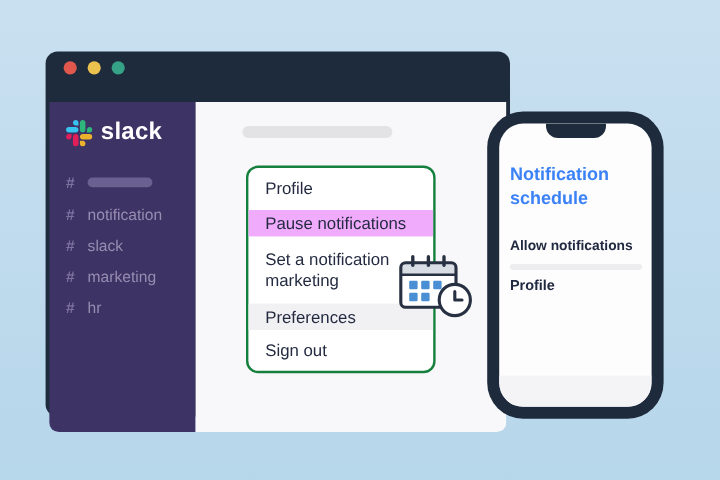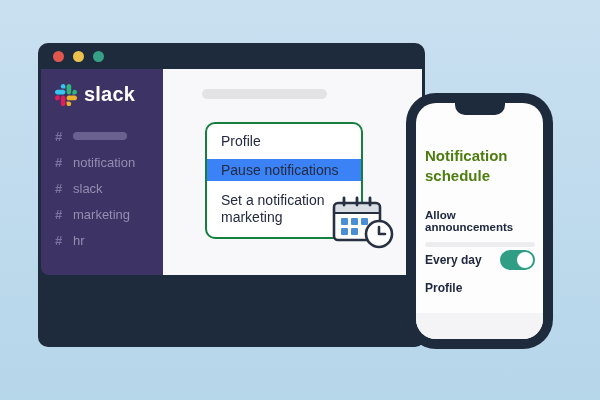--- a/index.html
+++ b/index.html
@@ -11,21 +11,21 @@
   }
 
   
   .window{position:absolute;left:38px;top:43px;width:387px;height:304px;
     background:#1e2b3c;border-radius:10px;}
   .titlebar{height:26px;display:flex;align-items:center;gap:9px;padding-left:15px;}
   .dot{width:11px;height:11px;border-radius:50%;}
   .dot-close{background:#e0584d;}
   .dot-min{background:#ecc24f;}
   .dot-zoom{background:#35a287;}
-  .win-body{display:flex;height:206px;margin:0 3px 3px 3px;
+  .win-body{display:flex;height:275px;margin:16px 3px 3px 3px;
     border-radius:0 0 8px 8px;overflow:hidden;}
 
   
   .sidebar{width:122px;flex:none;background:#3d3364;box-sizing:border-box;
     padding:14px 0 0 14px;}
   .logo-row{display:flex;align-items:center;gap:7px;margin-bottom:17px;}
   .logo-text{color:#ffffff;font-size:20px;font-weight:700;letter-spacing:.2px;}
   .channel-row{display:flex;align-items:center;gap:9px;height:26px;}
   .channel-hash{color:#7d73a0;font-size:13px;font-weight:700;width:9px;}
   .channel-label{color:#968db2;font-size:13px;white-space:nowrap;}
@@ -35,36 +35,36 @@
   .main{flex:1;background:#f8f7f9;position:relative;}
   .content-pill{position:absolute;left:39px;top:20px;width:125px;height:10px;
     border-radius:5px;background:#e3e2e5;}
 
   
   .menu{position:absolute;left:42px;top:53px;width:158px;box-sizing:border-box;
     background:#ffffff;border:2px solid #15803d;border-radius:10px;overflow:hidden;}
   .menu-item{display:flex;align-items:center;padding:0 14px;font-size:14px;
     color:#242b41;line-height:17px;}
   .mi-0{height:35px;}
-  .mi-1{height:22px;background:#3b82f6;}
+  .mi-1{height:22px;background:#f0abfc;}
   .mi-2{height:56px;}
   .mi-3{height:22px;background:#f1f0f3;}
   .mi-4{height:34px;}
 
   .calendar-wrap{position:absolute;left:168px;top:126px;width:64px;height:56px;}
 
   
   .phone{position:absolute;left:406px;top:93px;width:147px;height:256px;
     background:#1e2b3c;border-radius:30px;padding:10px;box-sizing:border-box;}
   .screen{position:relative;width:100%;height:100%;background:#fdfdfe;
     border-radius:20px;overflow:hidden;}
   .notch{position:absolute;top:0;left:50%;transform:translateX(-50%);
     width:50px;height:12px;background:#1e2b3c;border-radius:0 0 10px 10px;}
   .phone-content{padding:0 8px 0 9px;}
-  .phone-title{margin-top:43px;font-size:15px;font-weight:700;color:#4d7c0f;
+  .phone-title{margin-top:33px;font-size:15px;font-weight:700;color:#3b82f6;
     line-height:1.35;}
   .allow-label{margin-top:22px;font-size:11.5px;font-weight:700;color:#20293f;}
   .ph-divider{margin-top:9px;height:5px;border-radius:3px;background:#edecef;}
   .option-row{display:flex;align-items:center;justify-content:space-between;
     height:26px;margin-bottom:2px;}
   .option-row:first-of-type{margin-top:8px;}
   .option-label{font-size:12px;font-weight:700;color:#20293f;}
   .toggle{position:relative;width:35px;height:20px;border-radius:10px;
     background:#2f9e84;flex:none;}
   .toggle-knob{position:absolute;top:2px;right:2px;width:16px;height:16px;
@@ -120,20 +120,22 @@
       </div>
     </div>
 
     <div class="main">
       <div class="content-pill"></div>
 
       <div class="menu">
         <div class="menu-item mi-0">Profile</div>
         <div class="menu-item mi-1">Pause notifications</div>
         <div class="menu-item mi-2">Set a notification marketing</div>
+        <div class="menu-item mi-3">Preferences</div>
+        <div class="menu-item mi-4">Sign out</div>
       </div>
 
       <div class="calendar-wrap">
         <svg width="64" height="56" viewBox="0 0 64 56">
           <rect x="3" y="8" width="46" height="37" rx="4" fill="#ffffff"></rect>
           <path d="M3 18 v-6 a4 4 0 0 1 4 -4 h38 a4 4 0 0 1 4 4 v6 z" fill="#d9dee4"></path>
           <rect x="3" y="8" width="46" height="37" rx="4" fill="none" stroke="#273142" stroke-width="2.6"></rect>
           <line x1="3" y1="18" x2="49" y2="18" stroke="#273142" stroke-width="2.2"></line>
           <line x1="13" y1="3" x2="13" y2="10" stroke="#273142" stroke-width="2.8" stroke-linecap="round"></line>
           <line x1="26" y1="3" x2="26" y2="10" stroke="#273142" stroke-width="2.8" stroke-linecap="round"></line>
@@ -149,28 +151,22 @@
       </div>
     </div>
   </div>
 </div>
 
 <div class="phone">
   <div class="screen">
     <div class="notch"></div>
     <div class="phone-content">
       <div class="phone-title">Notification schedule</div>
-      <div class="allow-label">Allow announcements</div>
+      <div class="allow-label">Allow notifications</div>
       <div class="ph-divider"></div>
 
-      <div class="option-row">
-        <span class="option-label">Every day</span>
-        <span class="toggle">
-          <span class="toggle-knob"></span>
-        </span>
-      </div>
       <div class="option-row">
         <span class="option-label">Profile</span>
       </div>
     </div>
     <div class="screen-footer"></div>
   </div>
 </div>
 
 </body></html>

